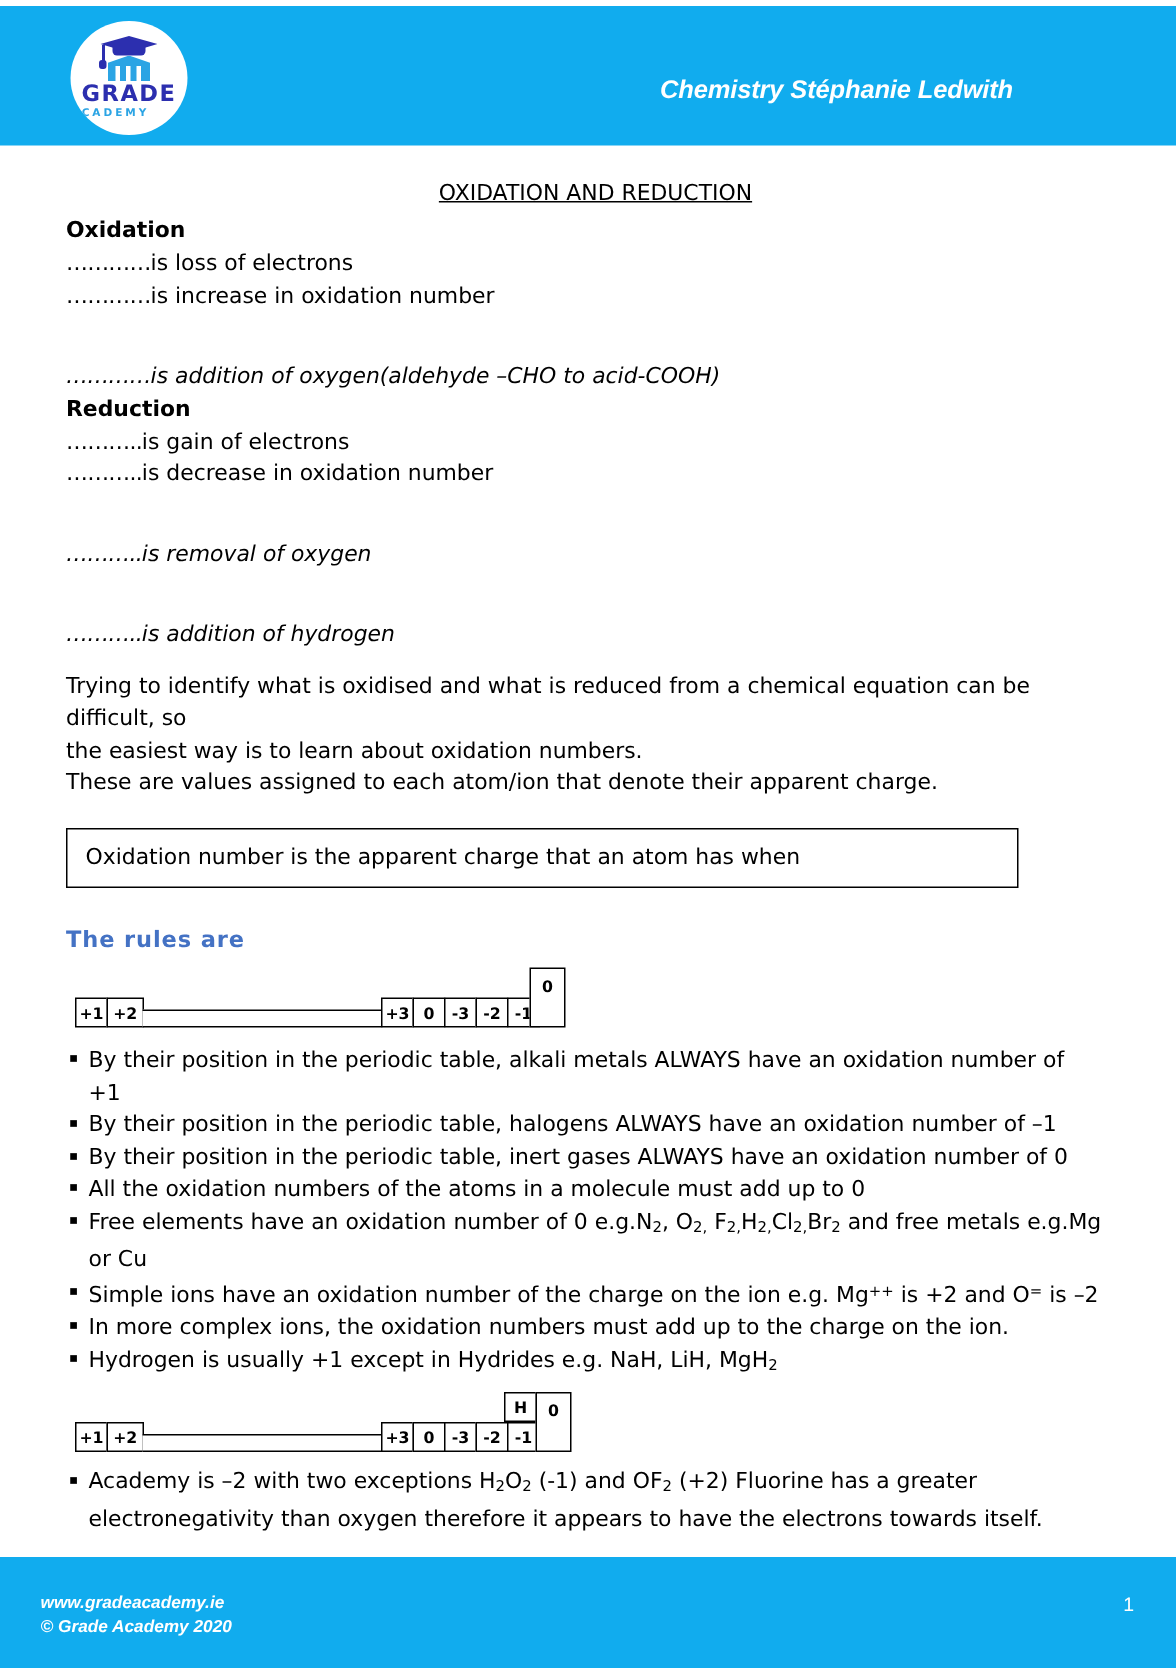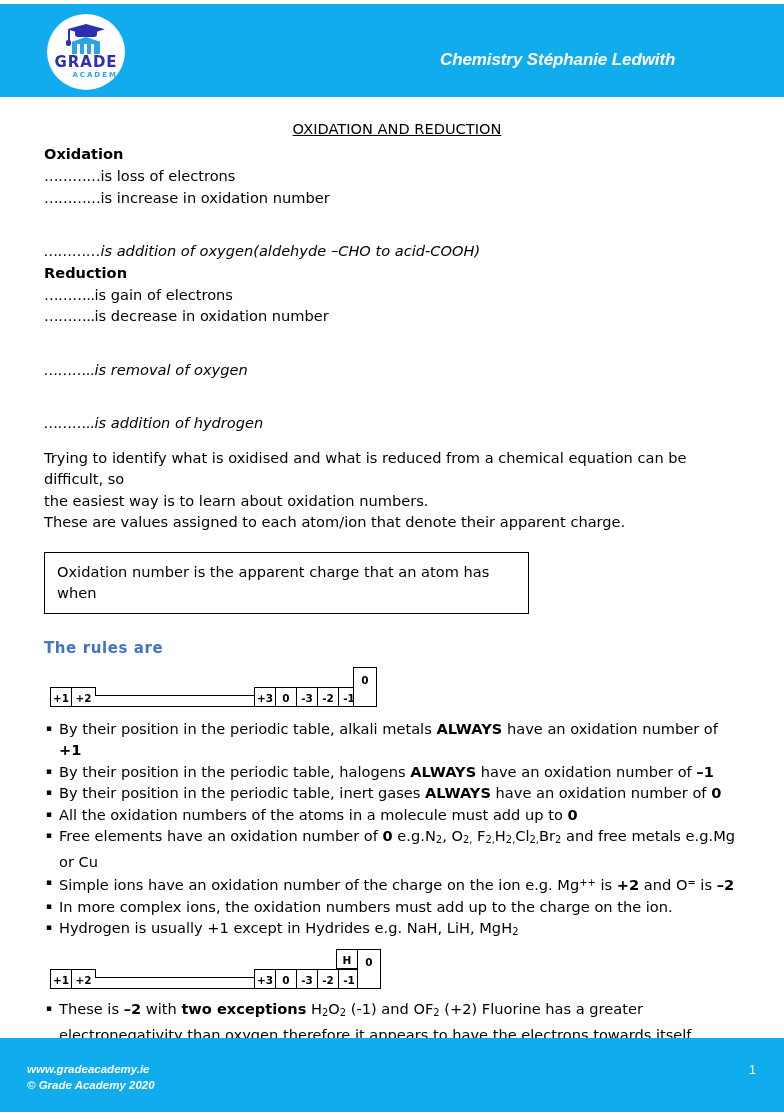--- a/index.html
+++ b/index.html
@@ -87,21 +87,21 @@
     font-size: 15px;
     font-weight: bold;
     letter-spacing: 1px;
     color: #2C2FAF;
     line-height: 15px;
   }
   .logo-academy {
     position: absolute;
     left: 0; top: 57px;
     width: 78px;
-    text-align: right;
+    text-align: left;
     font-family: "DejaVu Sans", sans-serif;
     font-size: 7px;
     font-weight: bold;
     letter-spacing: 2px;
     color: #2BA4E4;
     line-height: 8px;
   }
   .header-subject {
     position: absolute;
     left: 440px; top: 50px;
@@ -148,21 +148,21 @@
     font-weight: bold;
     line-height: 23px;
     letter-spacing: 0.1px;
   }
   sub { font-size: 0.68em; vertical-align: -0.22em; }
   sup { font-size: 0.68em; vertical-align: 0.42em; }
 
   .defbox {
     margin-top: 19px;
     border: 1.2px solid #000;
-    width: 485px;
+    width: 635px;
     box-sizing: border-box;
     padding: 8px 10px 9px 12px;
     line-height: 21.5px;
   }
 
   .rules-title {
     margin-top: 24px;
     color: #4472C4;
     font-weight: bold;
     font-size: 15px;
@@ -201,21 +201,21 @@
     padding-left: 15px;
     line-height: 21.5px;
     margin-bottom: 0px;
   }
   .bullet .marker {
     position: absolute;
     left: 2px; top: 0px;
     font-size: 9px;
     line-height: 21.5px;
   }
-  .bullet b { font-weight: bold; }
+  .bullet b { font-weight: normal; }
 
   
   .footer-band {
     position: absolute;
     left: 0; top: 1038px;
     width: 784px; height: 74px;
     background: #11ACEE;
   }
   .footer-left {
     position: absolute;
@@ -349,21 +349,21 @@
     <div class="pt-cell" style="left:225px; top:22px; width:22px; height:20px;">0</div>
     <div class="pt-cell" style="left:246px; top:22px; width:22px; height:20px;">-3</div>
     <div class="pt-cell" style="left:267px; top:22px; width:22px; height:20px;">-2</div>
     <div class="pt-cell" style="left:288px; top:22px; width:22px; height:20px;">-1</div>
     <div class="pt-cell" style="left:286px; top:2px; width:22px; height:20px;">H</div>
     <div class="pt-cell" style="left:307px; top:2px; width:24px; height:40px; padding-top:2px;">0</div>
   </div>
 
   <div class="bullets" style="margin-top:7px;">
     <div class="bullet">
-      <span class="marker">▪</span><span>These is </span><b>–2</b><span> with </span><b>two  exceptions</b><span> H</span><sub>2</sub><span>O</span><sub>2</sub><span> (-1) and OF</span><sub>2</sub><span> (+2) Fluorine has a greater</span><br><span>electronegativity than oxygen therefore it appears to have the electrons towards itself.</span>
+      <span class="marker">▪</span><span>Academy is </span><b>–2</b><span> with </span><b>two  exceptions</b><span> H</span><sub>2</sub><span>O</span><sub>2</sub><span> (-1) and OF</span><sub>2</sub><span> (+2) Fluorine has a greater</span><br><span>electronegativity than oxygen therefore it appears to have the electrons towards itself.</span>
     </div>
   </div>
 
 </div>
 
 <div class="footer-band"></div>
 <div class="footer-left">
   <div>www.gradeacademy.ie</div>
   <div>© Grade Academy 2020</div>
 </div>

